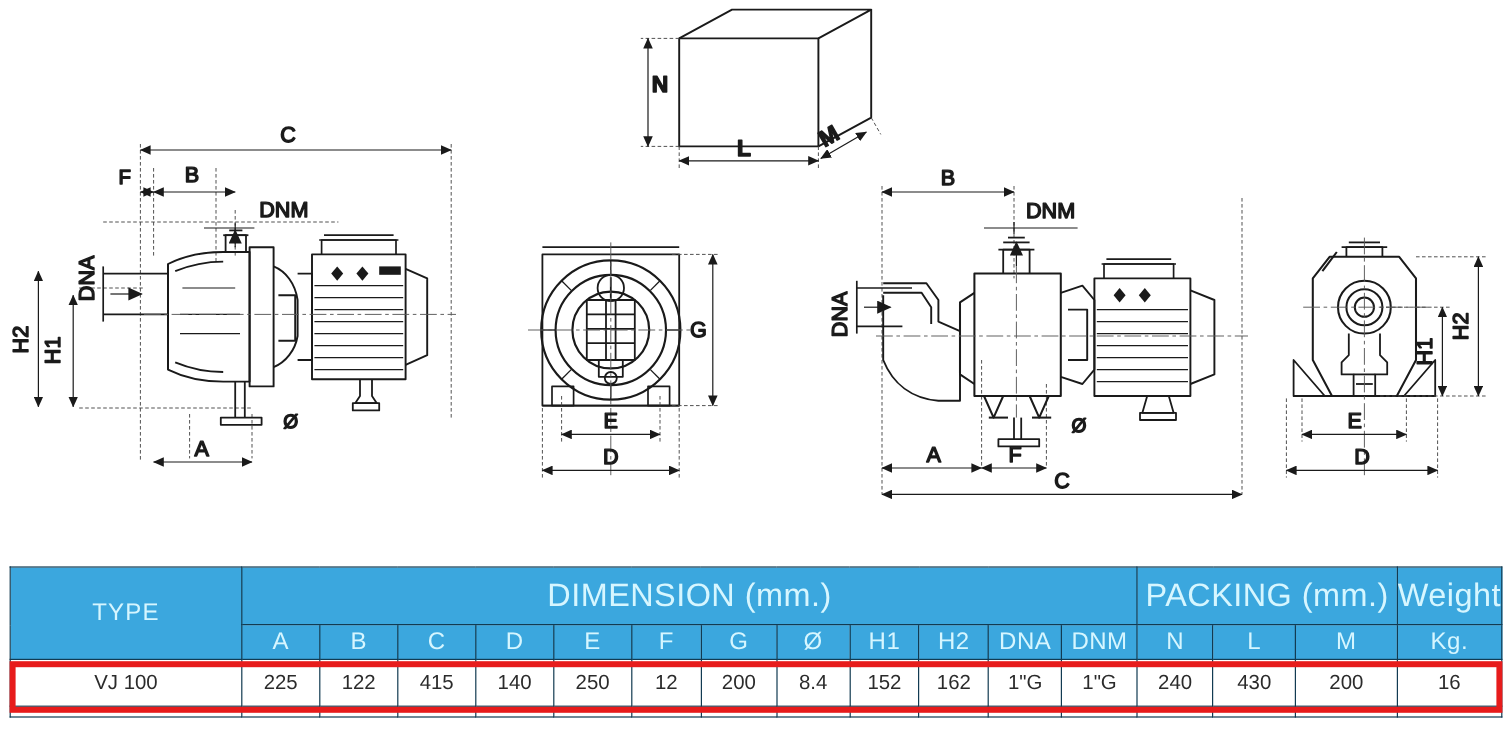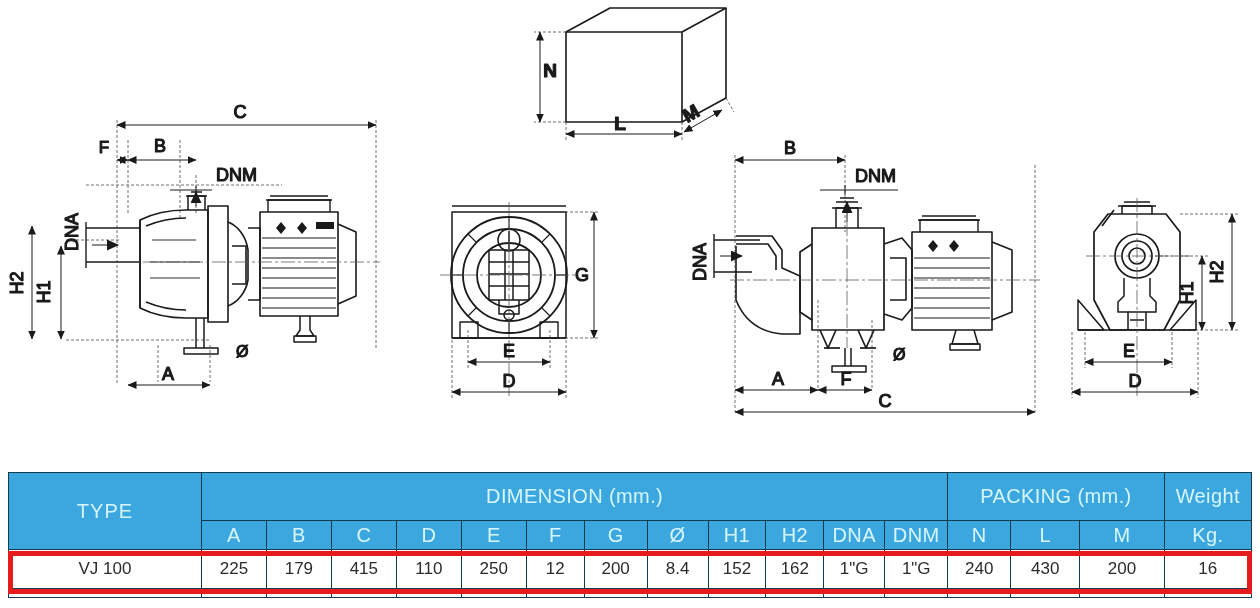--- a/index.html
+++ b/index.html
@@ -30,21 +30,21 @@
     border:1.5px solid #123b52;
     padding:0;
     text-align:center;
     vertical-align:middle;
   }
   th.hdr{
     background:#3ba7de;
     color:#d6f6ff;
     font-weight:400;
   }
-  th.grp{font-size:20px;height:47px;letter-spacing:.4px;}
+  th.grp{font-size:27px;height:47px;letter-spacing:.4px;}
   th.sub{font-size:20px;height:28px;letter-spacing:.4px;}
   th.type-cell{font-size:20px;letter-spacing:1px;}
   td.cell{
     background:#ffffff;
     color:#2b2b2b;
     font-size:17px;
     height:38px;
   }
   td.type-val{text-align:left;padding-left:10px;margin-left:44px;}
   
@@ -566,23 +566,23 @@
           <th class="hdr sub">N</th>
           <th class="hdr sub">L</th>
           <th class="hdr sub">M</th>
           <th class="hdr sub">Kg.</th>
         </tr>
       </thead>
       <tbody>
         <tr>
           <td class="cell type-val">VJ 100</td>
           <td class="cell">225</td>
-          <td class="cell">179</td>
+          <td class="cell">122</td>
           <td class="cell">415</td>
-          <td class="cell">110</td>
+          <td class="cell">140</td>
           <td class="cell">250</td>
           <td class="cell">12</td>
           <td class="cell">200</td>
           <td class="cell">8.4</td>
           <td class="cell">152</td>
           <td class="cell">162</td>
           <td class="cell">1"G</td>
           <td class="cell">1"G</td>
           <td class="cell">240</td>
           <td class="cell">430</td>

